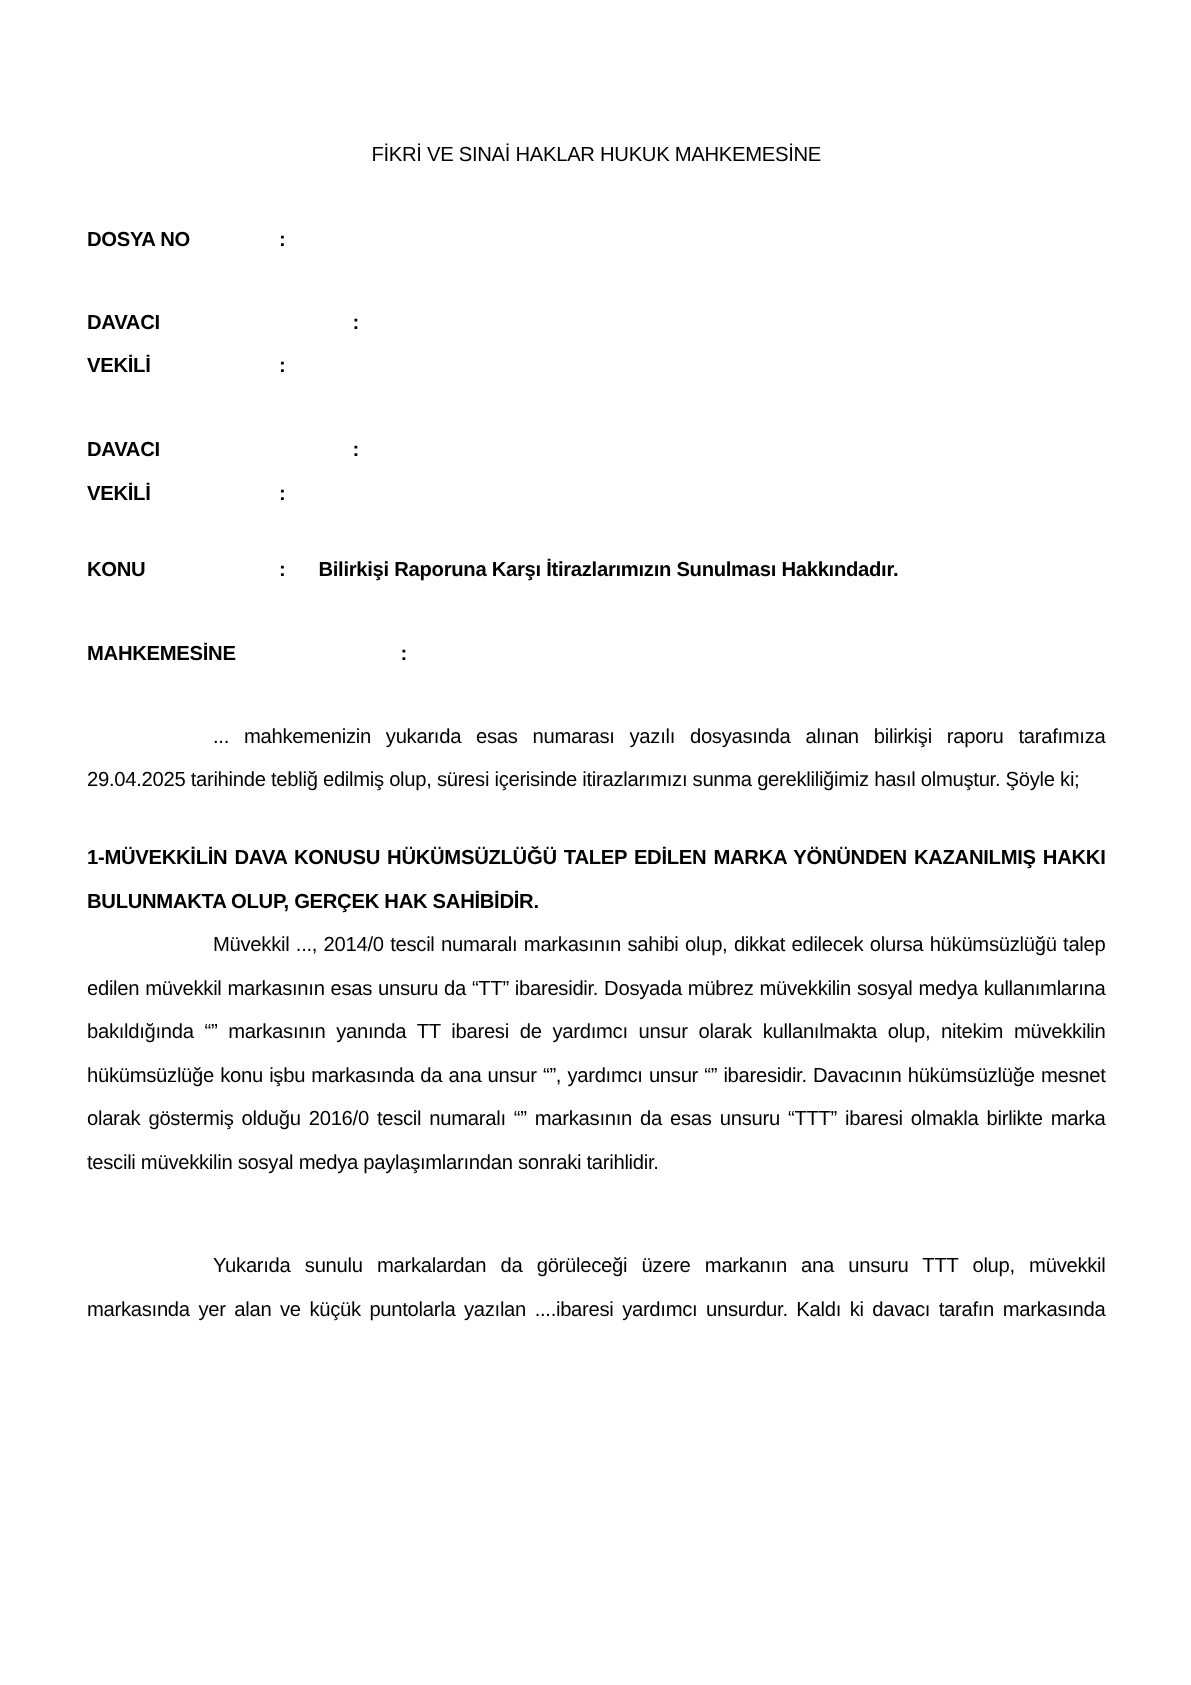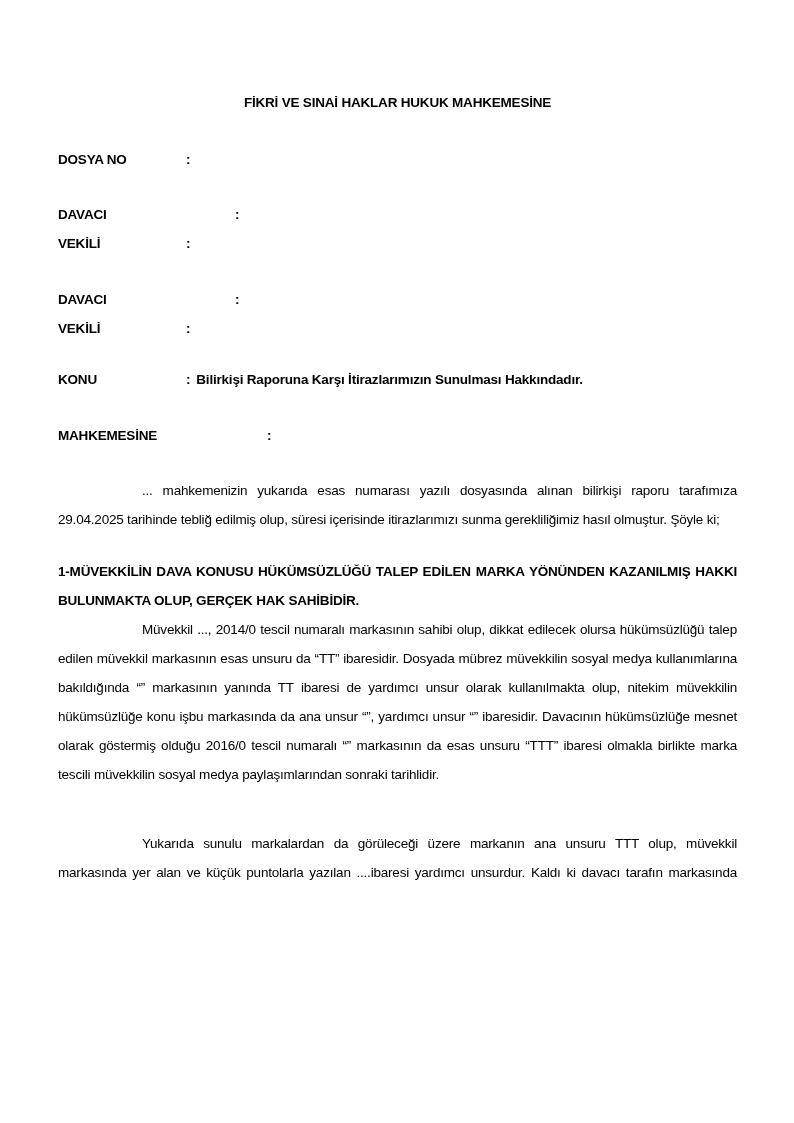--- a/index.html
+++ b/index.html
@@ -16,32 +16,32 @@
     color: #000000;
     padding: 88px 57px 40px 58px;
     font-family: "Liberation Sans", sans-serif;
     font-size: 13.5px;
     line-height: 29px;
     letter-spacing: -0.2px;
     overflow: hidden;
   }
   .doc-title {
     text-align: center;
-    font-weight: bold;
+    font-weight: normal;
     font-size: 13.5px;
   }
   .field-row {
     font-weight: bold;
     white-space: nowrap;
   }
   .field-label { display: inline-block; }
   .lw-std  { width: 128px; }   
   .lw-wide { width: 177px; }   
   .lw-acik { width: 209px; }   
-  .field-value { margin-left: 6px; white-space: normal; }
+  .field-value { margin-left: 22px; white-space: normal; }
   .mt-28 { margin-top: 28px; }
   .mt-27 { margin-top: 27px; }
   .mt-26 { margin-top: 26px; }
   .mt-23 { margin-top: 23px; }
   .mt-22 { margin-top: 22px; }
   .mt-40 { margin-top: 40px; }
   .para {
     text-align: justify;
     text-indent: 84px;
   }

